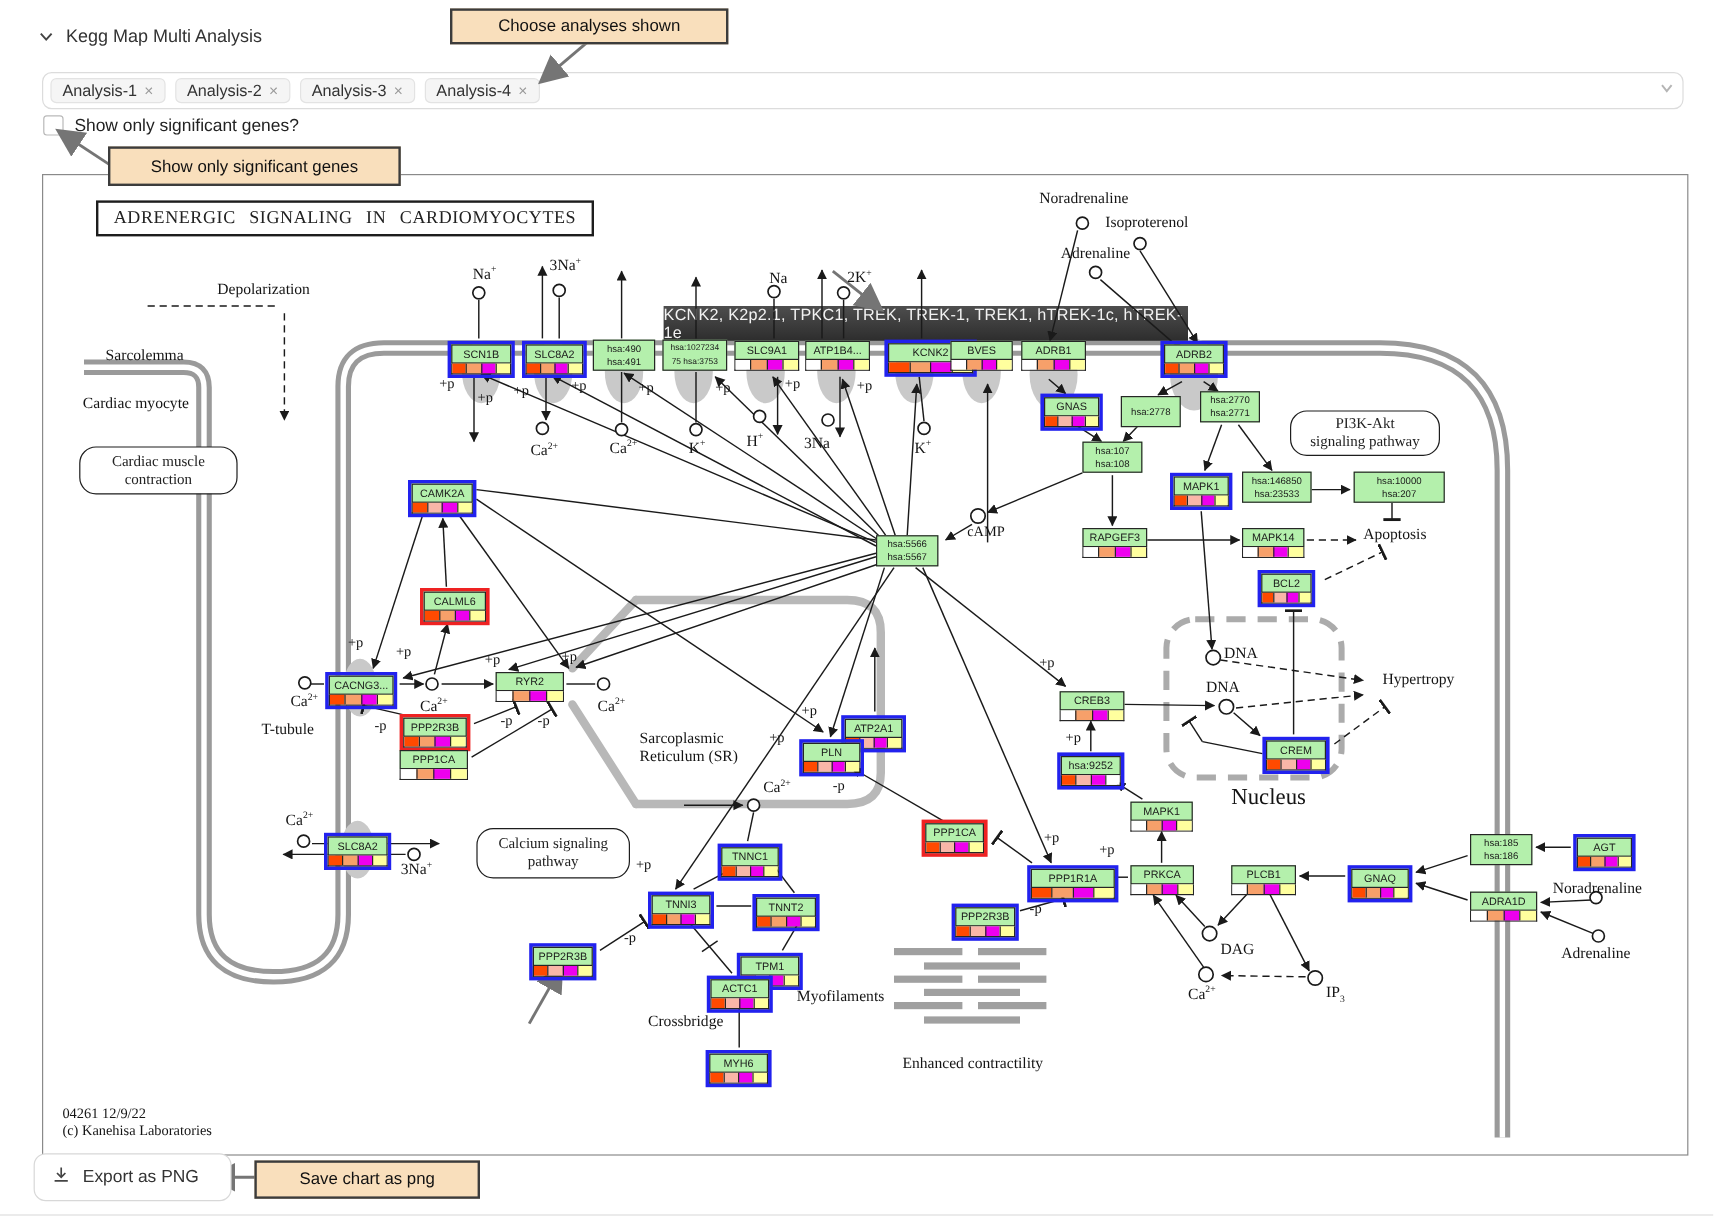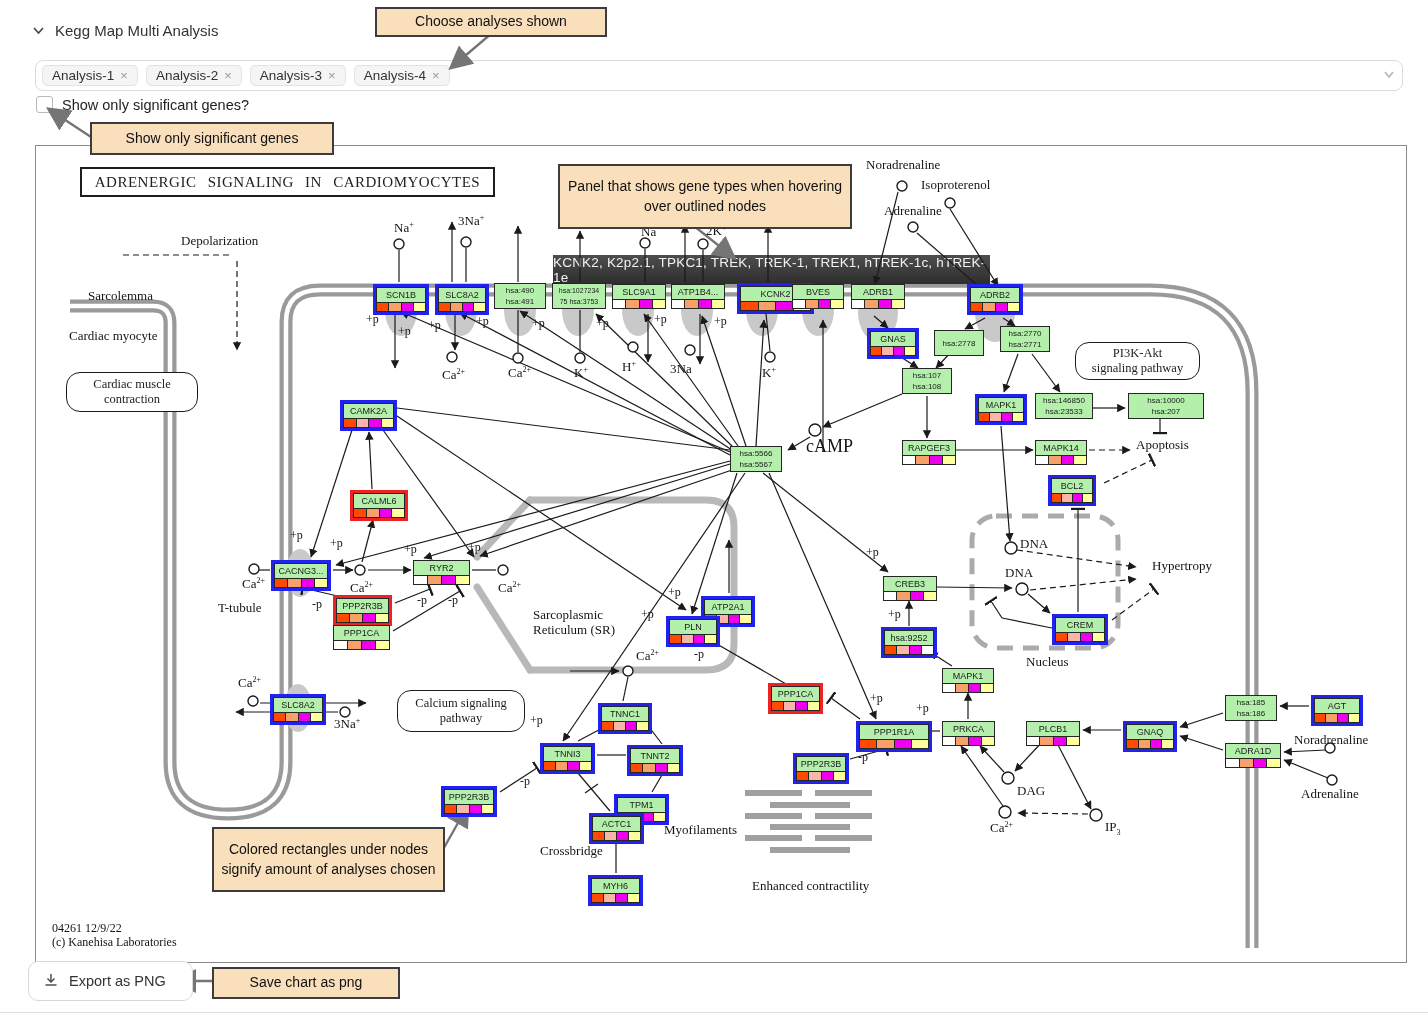--- a/index.html
+++ b/index.html
@@ -708,24 +708,24 @@
   <div id="dlabels">
       <span class="dlabel" style="left: 181px; top: 233px; font-size: 13px;">Depolarization</span>
       <span class="dlabel" style="left: 88px; top: 288px; font-size: 13px;">Sarcolemma</span>
       <span class="dlabel" style="left: 69px; top: 328px; font-size: 13px;">Cardiac myocyte</span>
       <span class="dlabel" style="left: 218px; top: 600px; font-size: 13px;">T-tubule</span>
       <span class="dlabel" style="left: 533px; top: 607px; font-size: 13px;">Sarcoplasmic</span>
       <span class="dlabel" style="left: 533px; top: 622px; font-size: 13px;">Reticulum (SR)</span>
       <span class="dlabel" style="left: 664px; top: 822px; font-size: 13px;">Myofilaments</span>
       <span class="dlabel" style="left: 540px; top: 843px; font-size: 13px;">Crossbridge</span>
       <span class="dlabel" style="left: 752px; top: 878px; font-size: 13px;">Enhanced contractility</span>
-      <span class="dlabel" style="left: 1026px; top: 654px; font-size: 13px;">Nucleus</span>
+      <span class="dlabel" style="left: 1026px; top: 654px; font-size: 19px;">Nucleus</span>
       <span class="dlabel" style="left: 1152px; top: 558px; font-size: 13px;">Hypertropy</span>
       <span class="dlabel" style="left: 1136px; top: 437px; font-size: 13px;">Apoptosis</span>
-      <span class="dlabel" style="left: 806px; top: 436px; font-size: 18px; text-align: center;">cAMP</span>
+      <span class="dlabel" style="left: 806px; top: 436px; font-size: 12px; text-align: center;">cAMP</span>
       <span class="dlabel" style="left: 1020px; top: 536px; font-size: 13px;">DNA</span>
       <span class="dlabel" style="left: 1005px; top: 565px; font-size: 13px;">DNA</span>
       <span class="dlabel" style="left: 1017px; top: 783px; font-size: 13px;">DAG</span>
       <span class="dlabel" style="left: 1105px; top: 819px; font-size: 13px;">IP<sub>3</sub></span>
       <span class="dlabel" style="left: 866px; top: 157px; font-size: 13px;">Noradrenaline</span>
       <span class="dlabel" style="left: 921px; top: 177px; font-size: 13px;">Isoproterenol</span>
       <span class="dlabel" style="left: 884px; top: 203px; font-size: 13px;">Adrenaline</span>
       <span class="dlabel" style="left: 1294px; top: 732px; font-size: 13px;">Noradrenaline</span>
       <span class="dlabel" style="left: 1301px; top: 786px; font-size: 13px;">Adrenaline</span>
       <span class="dlabel" style="left: 52px; top: 921px; font-size: 12px;">04261 12/9/22</span>
@@ -769,22 +769,20 @@
       <span class="dlabel" style="left: 888px; top: 607px; font-size: 12px;">+p</span>
       <span class="dlabel" style="left: 870px; top: 691px; font-size: 12px;">+p</span>
       <span class="dlabel" style="left: 916px; top: 701px; font-size: 12px;">+p</span>
       <span class="dlabel" style="left: 858px; top: 750px; font-size: 12px;">-p</span>
       <span class="dlabel" style="left: 530px; top: 713px; font-size: 12px;">+p</span>
       <span class="dlabel" style="left: 520px; top: 774px; font-size: 12px;">-p</span>
     </div>
 
   <div class="callout" id="co-choose">Choose analyses shown</div>
   <div class="callout" id="co-show">Show only significant genes</div>
-  <div class="callout" id="co-hover">Panel that shows gene types when hovering over outlined nodes</div>
-  <div class="callout" id="co-rect">Colored rectangles under nodes signify amount of analyses chosen</div>
   <div class="callout" id="co-save">Save chart as png</div>
 
   <button class="export">
     <span>
       <svg width="16" height="16" viewBox="0 0 16 16" fill="none" stroke="#444" stroke-width="1.4">
         <path d="M8 2 v7"></path>
           <path d="M4.5 6.5 L8 10 L11.5 6.5"></path>
           <path d="M2.5 13 h11"></path>
       </svg>
     </span>

